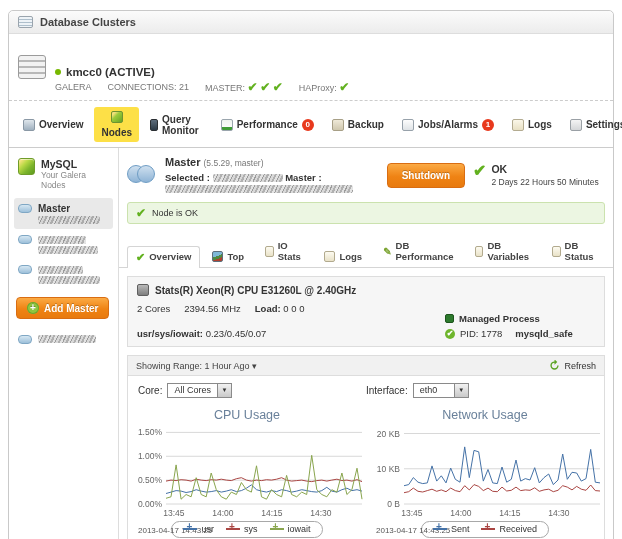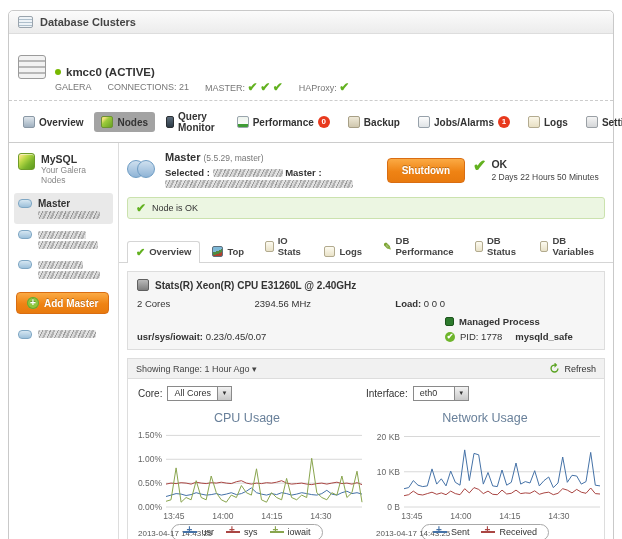--- a/index.html
+++ b/index.html
@@ -21,21 +21,21 @@
   .cl-name { font-weight:bold; font-size:11.5px; display:flex; align-items:center; gap:5px;margin-top:26px; }
   .green-dot { width:6px; height:6px; border-radius:50%; background:#77b800; display:inline-block; }
   .cl-meta { display:flex; gap:16px; margin-top:3px; color:#777; font-size:9px; align-items:center; }
   .check { color:#62b11f; font-size:12px; font-weight:bold; line-height:1; }
   .check.big { font-size:16px; }
 
   
   .tabbar { display:flex; gap:4px; padding:6px 7px 5px; align-items:center; }
   .tab { display:flex; align-items:center; gap:4px; padding:4px 7px; border-radius:3px; cursor:pointer;
     font-weight:bold; font-size:10px; color:#333; }
-  .tab.sel { background:#a3a3a3; }
+  .tab.sel { background:#fde047;flex-direction:column; }
   .ticon { width:12px; height:12px; border-radius:2px; display:inline-block; }
   .ti-overview { background:linear-gradient(#dfe6ec,#9fb0bf); border:1px solid #8a98a5; }
   .ti-nodes { background:linear-gradient(135deg,#f0e07a 18%,#9ccb3b 40%,#66a224); border:1px solid #6d9331; }
   .ti-qm { background:linear-gradient(#5d6d7c,#2c3a46); border:1px solid #2b2f33; }
   .ti-perf { background:linear-gradient(#e8f3e0,#fff); border:1px solid #9aa5ad;
     background-image:linear-gradient(0deg,#3f9c35 0 3px,transparent 3px),linear-gradient(#eef4ee,#fff); }
   .ti-backup { background:linear-gradient(#efe9d8,#cfc7ae); border:1px solid #a79f86; }
   .ti-jobs { background:linear-gradient(#fdfdfd,#dfe3e6); border:1px solid #97a1aa; }
   .ti-logs { background:linear-gradient(#fbf7e9,#e8e0c4); border:1px solid #b3ab90; }
   .ti-settings { background:linear-gradient(#f4f4f4,#d4d6d8); border:1px solid #9aa0a5; }
@@ -96,21 +96,21 @@
   .st-check { color:#62b11f; font-size:11px; font-weight:bold; width:auto; }
   .st-pic { background:linear-gradient(160deg,#7fb9d8 45%,#4f8a40 45% 70%,#b0402f 70%); border:1px solid #5d6f7c; }
   .st-note { background:linear-gradient(#fdfbf1,#e9e2c8); border:1px solid #b2aa8e; }
   .st-pencil { color:#7aa32f; font-size:10px; width:auto; }
 
   
   .info-panel { margin:8px; border:1px solid #ddd; background:#f6f6f6; padding:7px 9px; display:flex; font-size:9.5px; }
   .info-left { flex:1; }
   .cpu-line { display:flex; align-items:center; gap:6px; font-weight:bold; font-size:10px; }
   .chip-icon { width:12px; height:12px; background:linear-gradient(#b9b9b9,#7e7e7e); border:1px solid #5f5f5f; border-radius:2px; }
-  .stats-line { margin-top:7px; color:#333; display:flex; flex-wrap:wrap; gap:22px; font-size:9.5px;justify-content:space-between; }
+  .stats-line { margin-top:7px; color:#333; display:flex; flex-wrap:wrap; gap:14px; font-size:9.5px; }
   .info-right { width:150px; text-align:left; display:flex; flex-direction:column; justify-content:flex-end; gap:4px; }
   .mg-line { display:flex; align-items:center; gap:5px; font-weight:bold; }
   .sq-green { width:9px; height:9px; background:#2d7a2d; border:1px solid #1d551d; border-radius:2px; }
   .pid-line { display:flex; align-items:center; gap:5px; }
   .pid-line b { margin-left:8px; }
   .circle-check { width:10px; height:10px; border-radius:50%; background:#6eb52c; color:#fff; font-size:8px;
     line-height:10px; text-align:center; font-weight:bold; }
 
   
   .graph-panel { margin:0 8px 8px; border:1px solid #ddd; background:#fff; }
@@ -310,25 +310,25 @@
         <div class="subtab">
           <span class="st-icon st-note"></span>
           <span>Logs</span>
         </div>
         <div class="subtab">
           <span class="st-icon st-pencil">✎</span>
           <span>DB Performance</span>
         </div>
         <div class="subtab">
           <span class="st-icon st-note"></span>
+          <span>DB Variables</span>
+        </div>
+        <div class="subtab">
+          <span class="st-icon st-note"></span>
           <span>DB Status</span>
-        </div>
-        <div class="subtab">
-          <span class="st-icon st-note"></span>
-          <span>DB Variables</span>
         </div>
       </div>
 
       <div class="info-panel">
         <div class="info-left">
           <div class="cpu-line">
             <span class="chip-icon"></span>
             <span>Stats(R) Xeon(R) CPU E31260L @ 2.40GHz</span>
           </div>
           <div class="stats-line">

